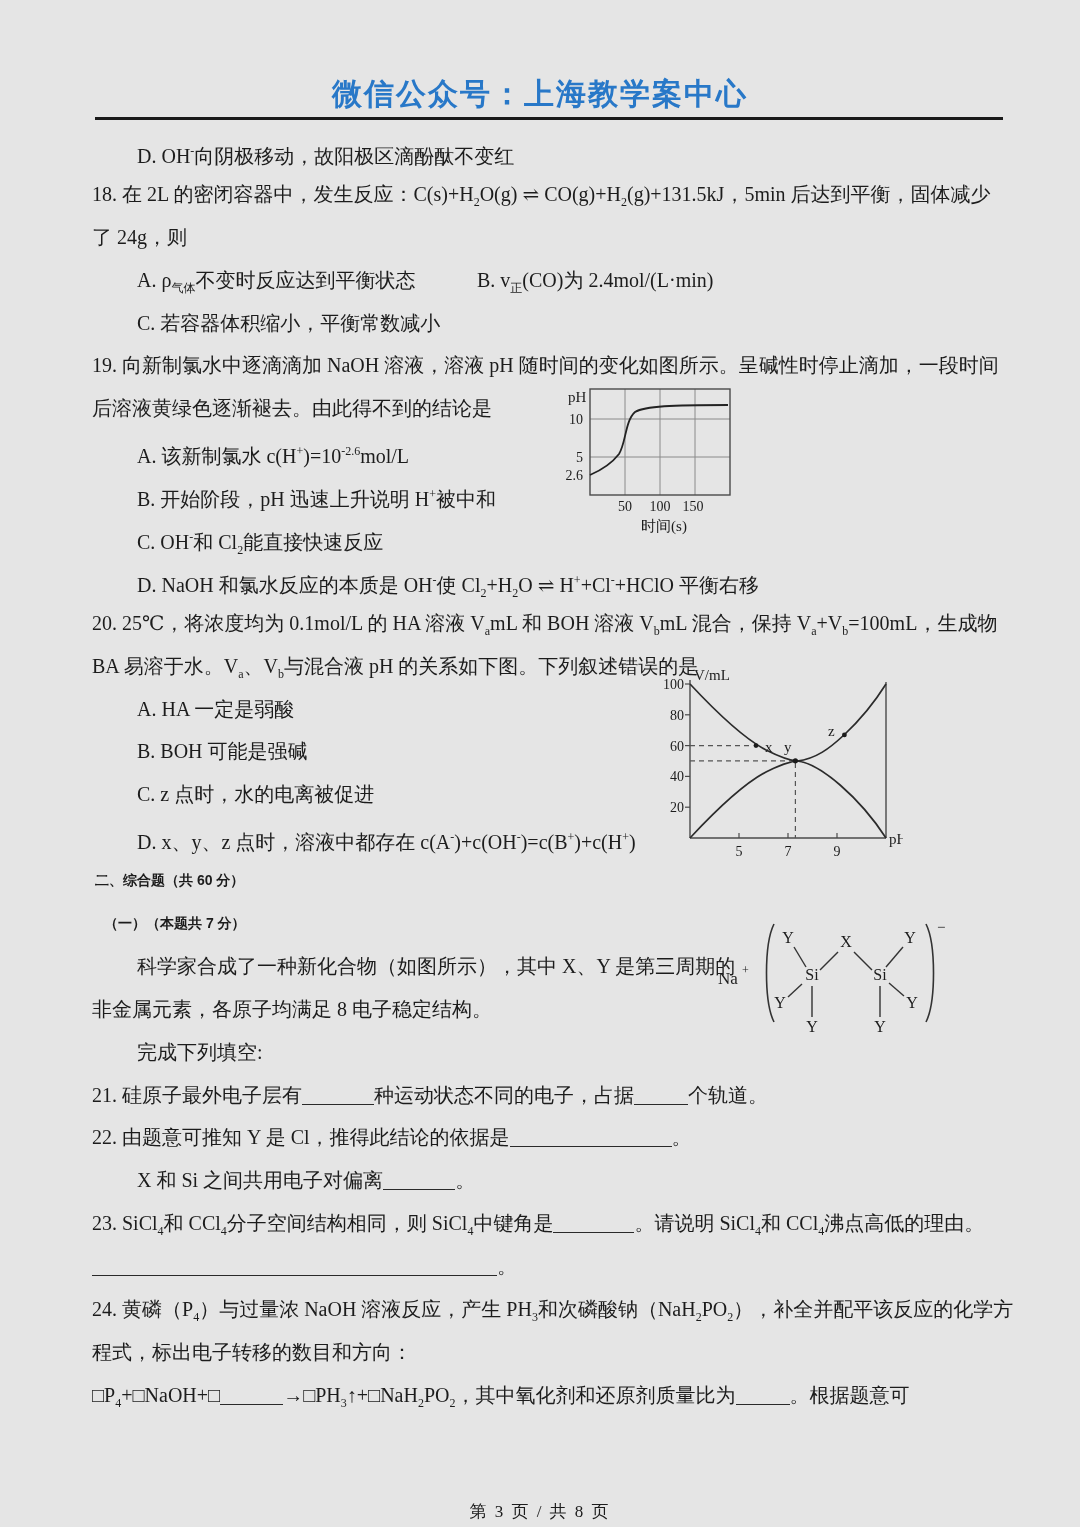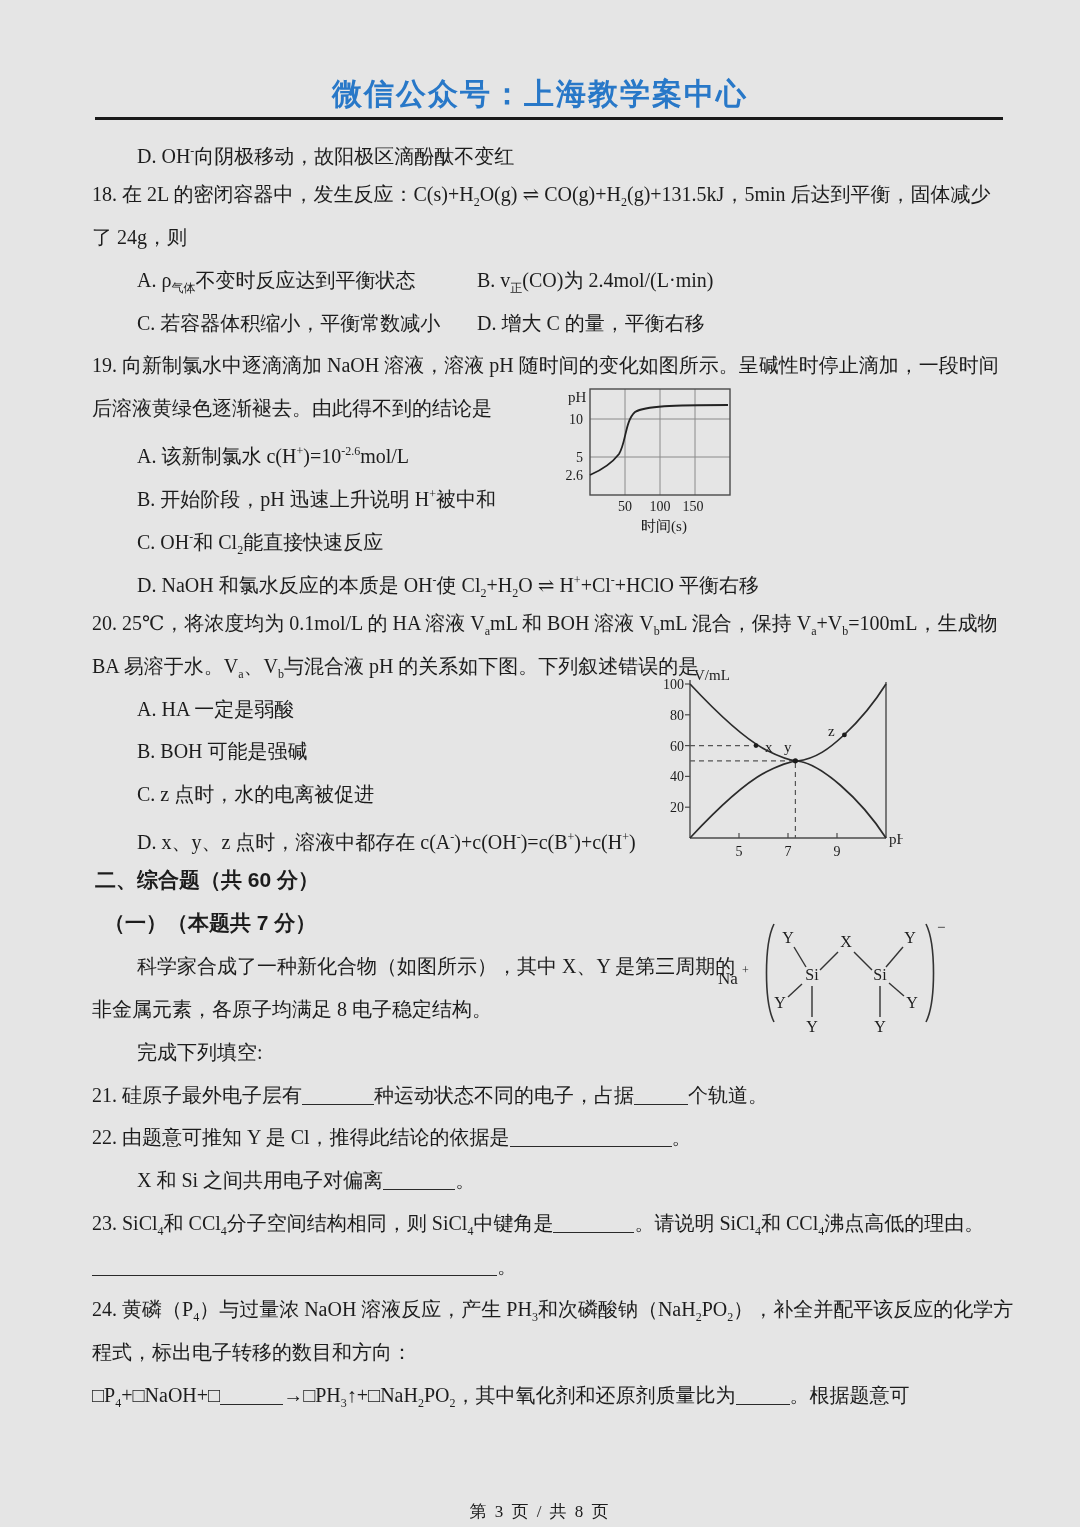--- a/index.html
+++ b/index.html
@@ -4,21 +4,21 @@
 <style>
   html,body{margin:0;padding:0;background:#fff;}
   .page{position:relative;width:1080px;height:1527px;background:#e5e5e5;overflow:hidden;
         font-family:"Liberation Serif","DejaVu Serif","DejaVu Sans",serif;color:#1c1c1c;}
   .header-title{position:absolute;top:74px;left:0;width:100%;text-align:center;
         font-family:"Liberation Sans","DejaVu Sans",sans-serif;font-weight:bold;
         font-size:30px;letter-spacing:2px;}
   .header-rule{position:absolute;top:117px;left:95px;width:908px;height:3px;background:#1a1a1a;}
   .body-lines{position:absolute;top:130px;left:92px;width:892px;}
   .line{position:relative;height:42.9px;line-height:42.9px;font-size:20px;white-space:nowrap;}
-  .line.bold{font-family:"Liberation Sans","DejaVu Sans",sans-serif;font-weight:bold;font-size:21px;}
+  .line.bold{font-family:"Liberation Sans","DejaVu Sans",sans-serif;font-weight:bold;font-size:14px;}
   .col2{position:absolute;top:0;}
   sub{font-size:0.6em;}
   sup{font-size:0.6em;}
   .blank{display:inline-block;height:1px;border-bottom:1.6px solid #2a2a2a;vertical-align:-3px;}
   .fig{position:absolute;}
   .fig text{font-family:"Liberation Serif","DejaVu Serif",serif;fill:#1c1c1c;}
   .footer{position:absolute;top:1500px;left:0;width:100%;text-align:center;font-size:17px;letter-spacing:2px;}
 </style>
 </head>
 <body>
@@ -26,21 +26,21 @@
 <div class="page">
 
   <div class="header-title" style="color:#2878c8">微信公众号：上海教学案中心</div>
   <div class="header-rule"></div>
 
   <div class="body-lines">
       <div class="line"><span style="padding-left: 45px;">D. OH<sup>-</sup>向阴极移动，故阳极区滴酚酞不变红</span></div>
       <div class="line"><span style="padding-left: 0px;">18. 在 2L 的密闭容器中，发生反应：C(s)+H<sub>2</sub>O(g) ⇌ CO(g)+H<sub>2</sub>(g)+131.5kJ，5min 后达到平衡，固体减少</span></div>
       <div class="line"><span style="padding-left: 0px;">了 24g，则</span></div>
       <div class="line"><span style="padding-left: 45px;">A. ρ<sub>气体</sub>不变时反应达到平衡状态</span><span class="col2" style="left: 385px;">B. v<sub>正</sub>(CO)为 2.4mol/(L·min)</span></div>
-      <div class="line"><span style="padding-left: 45px;">C. 若容器体积缩小，平衡常数减小</span><span class="col2" style="left: 385px;">D. 增大 C 的量，平衡右移</span></div>
+      <div class="line"><span style="padding-left: 45px;">C. 若容器体积缩小，平衡常数减小</span></div>
       <div class="line"><span style="padding-left: 0px;">19. 向新制氯水中逐滴滴加 NaOH 溶液，溶液 pH 随时间的变化如图所示。呈碱性时停止滴加，一段时间</span></div>
       <div class="line"><span style="padding-left: 0px;">后溶液黄绿色逐渐褪去。由此得不到的结论是</span></div>
       <div class="line"><span style="padding-left: 45px;">A. 该新制氯水 c(H<sup>+</sup>)=10<sup>-2.6</sup>mol/L</span></div>
       <div class="line"><span style="padding-left: 45px;">B. 开始阶段，pH 迅速上升说明 H<sup>+</sup>被中和</span></div>
       <div class="line"><span style="padding-left: 45px;">C. OH<sup>-</sup>和 Cl<sub>2</sub>能直接快速反应</span></div>
       <div class="line"><span style="padding-left: 45px;">D. NaOH 和氯水反应的本质是 OH<sup>-</sup>使 Cl<sub>2</sub>+H<sub>2</sub>O ⇌ H<sup>+</sup>+Cl<sup>-</sup>+HClO 平衡右移</span></div>
       <div class="line"><span style="padding-left: 0px;">20. 25℃，将浓度均为 0.1mol/L 的 HA 溶液 V<sub>a</sub>mL 和 BOH 溶液 V<sub>b</sub>mL 混合，保持 V<sub>a</sub>+V<sub>b</sub>=100mL，生成物</span></div>
       <div class="line"><span style="padding-left: 0px;">BA 易溶于水。V<sub>a</sub>、V<sub>b</sub>与混合液 pH 的关系如下图。下列叙述错误的是</span></div>
       <div class="line"><span style="padding-left: 45px;">A. HA 一定是弱酸</span></div>
       <div class="line"><span style="padding-left: 45px;">B. BOH 可能是强碱</span></div>

